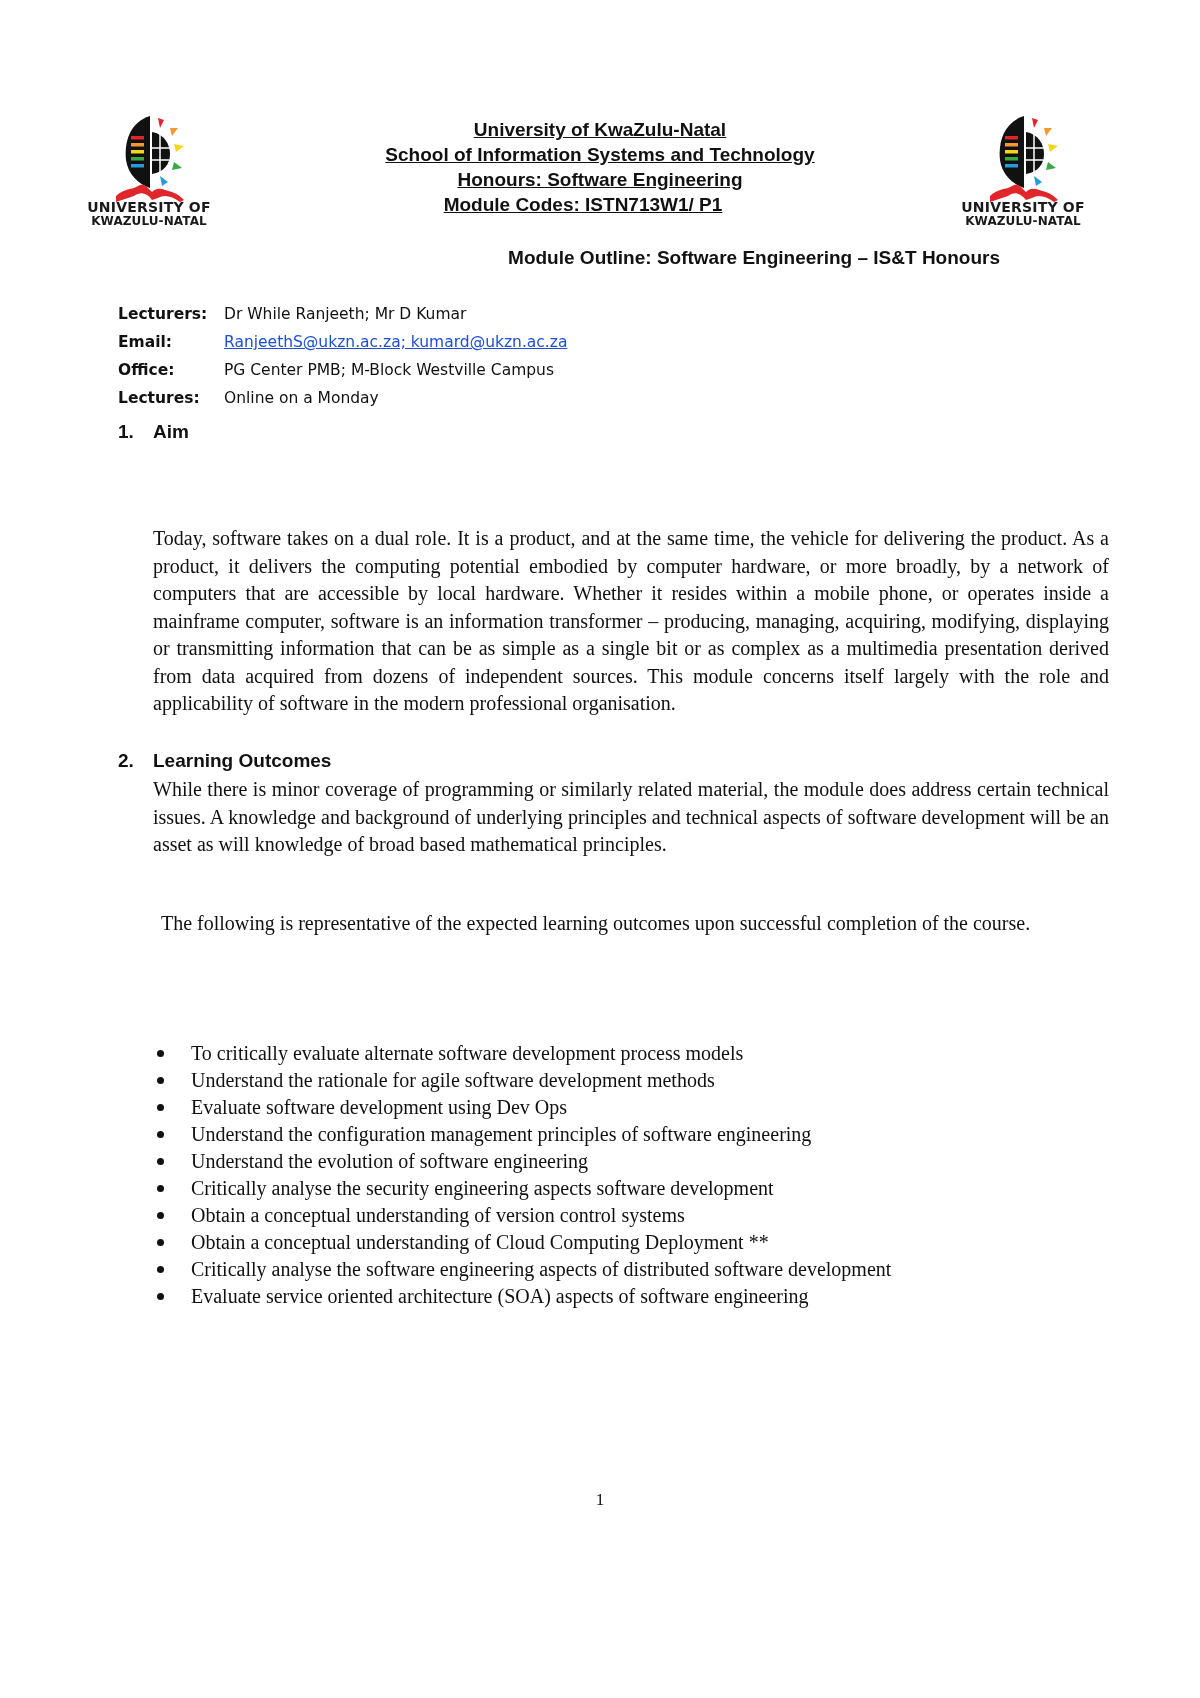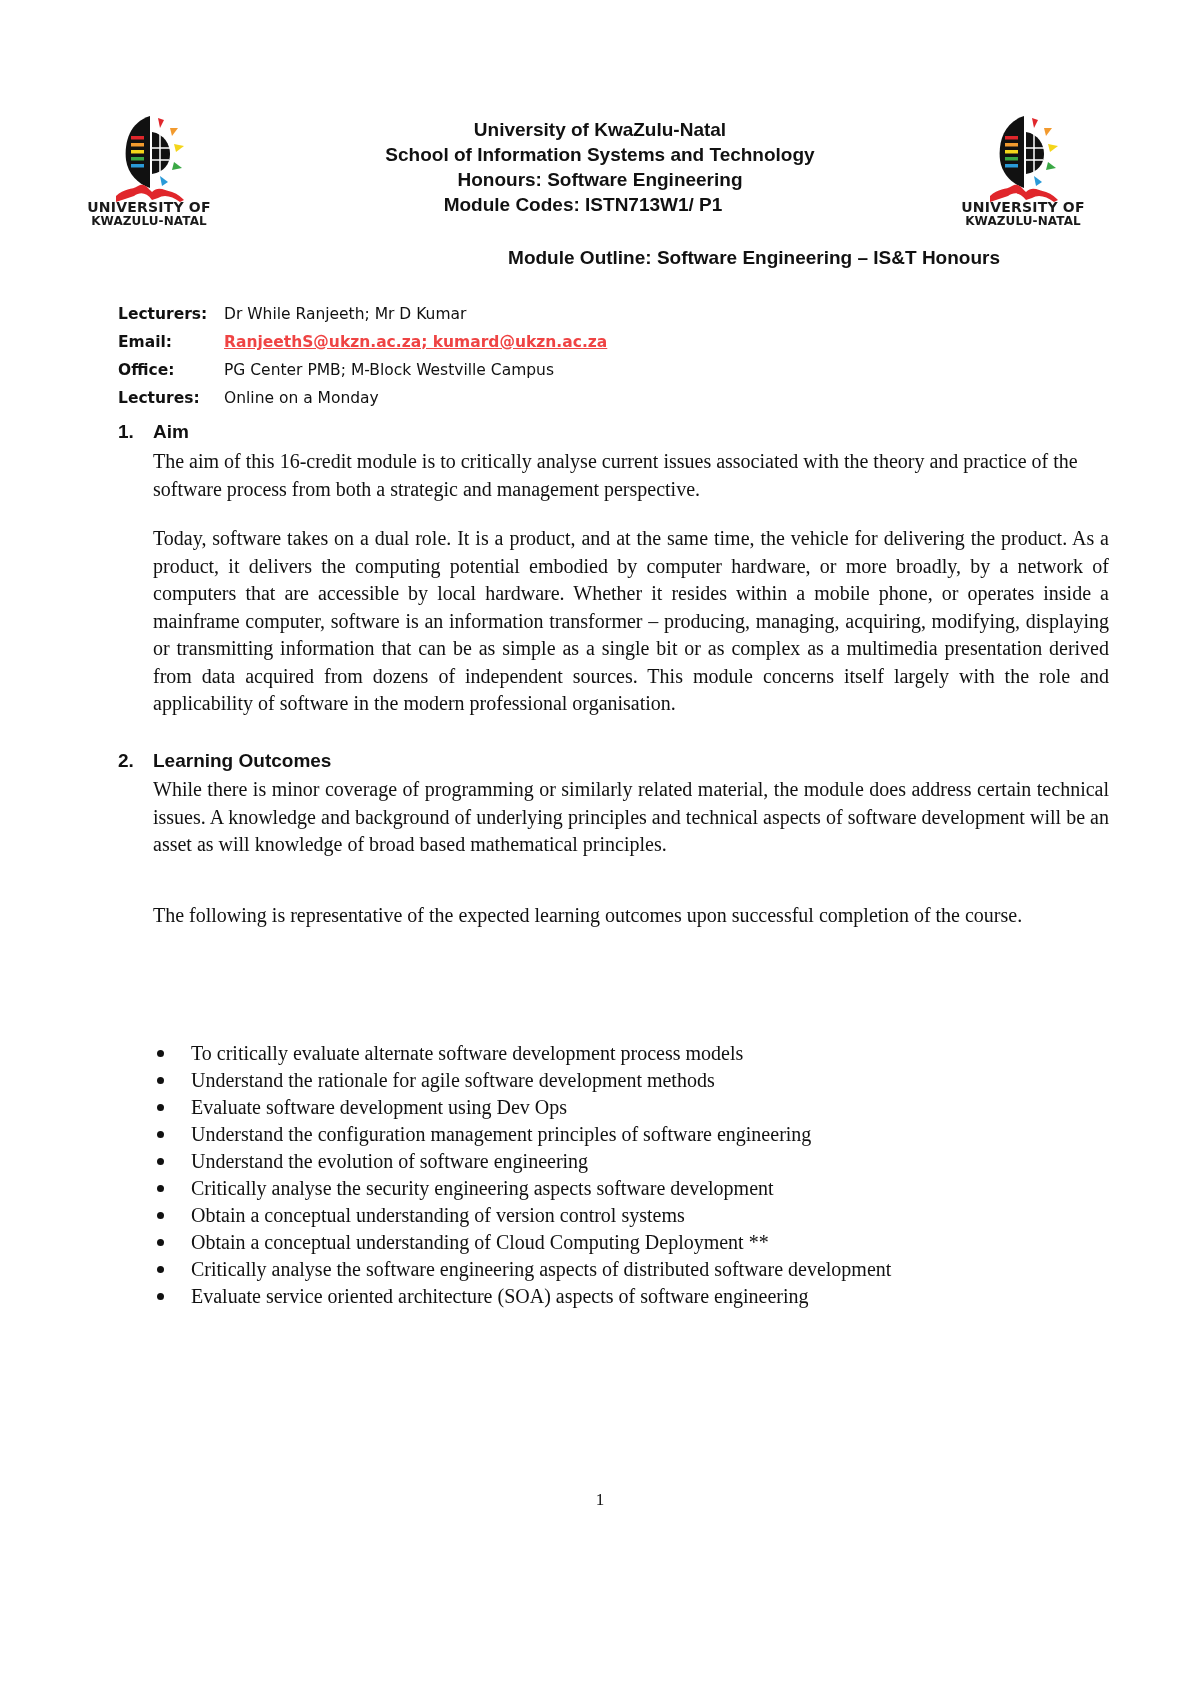--- a/index.html
+++ b/index.html
@@ -11,36 +11,36 @@
     .logo.left { left: 84px; top: 112px; }
     .logo.right { left: 958px; top: 112px; }
     .logo svg { position: absolute; left: 30px; top: 0; }
     .logo .logo-text { position: absolute; left: 0; top: 88px; width: 130px; text-align: center;
       font-family: "DejaVu Sans", sans-serif; font-weight: bold; color: #1a1a1a; line-height: 14px; }
     .logo .logo-line1 { font-size: 14px; letter-spacing: 0.2px; display: block; }
     .logo .logo-line2 { font-size: 12px; letter-spacing: 0.1px; display: block; }
 
     
     .header { position: absolute; left: 300px; top: 117px; width: 600px; text-align: center;
-      font-family: "Liberation Sans", sans-serif; font-weight: bold; font-size: 19px; line-height: 25px; color: #111; }
+      font-family: "Liberation Sans", sans-serif; font-weight: bold; font-size: 19px; line-height: 25px; color: #111; text-decoration: underline; }
     .header .h-line { display: block; white-space: nowrap; }
     .header .l1 { margin-left: 0; }
     .header .l2 { margin-left: 0; }
     .header .l3 { margin-left: 0; }
     .header .l4 { margin-left: -34px; }
 
     .outline-title { position: absolute; left: 200px; top: 247px; width: 800px; text-align: right;
       font-family: "Liberation Sans", sans-serif; font-weight: bold; font-size: 19px; color: #111; }
 
     
     .info { position: absolute; left: 118px; top: 300px; font-family: "DejaVu Sans", sans-serif;
       font-size: 15.5px; line-height: 28px; color: #111; }
     .info-row { display: flex; white-space: nowrap; }
     .info-label { width: 106px; font-weight: bold; }
-    .info-value a { color: #ef4444; text-decoration: underline; font-weight: bold; }
+    .info-value a { color: #1d4ed8; text-decoration: underline; }
 
     
     .sec-head { position: absolute; left: 118px; font-family: "Liberation Sans", sans-serif;
       font-weight: bold; font-size: 19px; color: #111; }
     .sec-head .num { display: inline-block; width: 35px; }
     .para { position: absolute; left: 153px; width: 956px; font-family: "Liberation Serif", serif;
       font-size: 20px; line-height: 27.5px; color: #111; text-align: justify; }
     .para.left { text-align: left; }
 
     .bullets { position: absolute; left: 153px; top: 1040px; width: 940px; margin: 0; padding: 0; list-style: none;
@@ -130,28 +130,27 @@
     </div>
     <div class="info-row">
       <span class="info-label">Lectures:</span>
       <span class="info-value">Online on a Monday</span>
     </div>
   </div>
 
   <div class="sec-head" style="top:421px;">
     <span class="num">1.</span><span>Aim</span>
   </div>
-  <p class="para left" style="top:448px; margin:0;">The aim of this 16-credit module is to critically analyse current issues associated with the theory and practice of the software process from both a strategic and management perspective.</p>
   <p class="para" style="top:525px; margin:0;">Today, software takes on a dual role. It is a product, and at the same time, the vehicle for delivering the product. As a product, it delivers the computing potential embodied by computer hardware, or more broadly, by a network of computers that are accessible by local hardware. Whether it resides within a mobile phone, or operates inside a mainframe computer, software is an information transformer – producing, managing, acquiring, modifying, displaying or transmitting information that can be as simple as a single bit or as complex as a multimedia presentation derived from data acquired from dozens of independent sources. This module concerns itself largely with the role and applicability of software in the modern professional organisation.</p>
 
   <div class="sec-head" style="top:750px;">
     <span class="num">2.</span><span>Learning Outcomes</span>
   </div>
   <p class="para" style="top:776px; margin:0;">While there is minor coverage of programming or similarly related material, the module does address certain technical issues. A knowledge and background of underlying principles and technical aspects of software development will be an asset as will knowledge of broad based mathematical principles.</p>
-  <p class="para left" style="top:902px; margin:0;">The following is representative of the expected learning outcomes upon successful completion of the course.</p>
+  <p class="para left" style="top:902px; margin:8px;">The following is representative of the expected learning outcomes upon successful completion of the course.</p>
 
   <ul class="bullets">
     <li><span class="dot"></span><span>To critically evaluate alternate software development process models</span></li>
     <li><span class="dot"></span><span>Understand the rationale for agile software development methods</span></li>
     <li><span class="dot"></span><span>Evaluate software development using Dev Ops</span></li>
     <li><span class="dot"></span><span>Understand the configuration management principles of software engineering</span></li>
     <li><span class="dot"></span><span>Understand the evolution of software engineering</span></li>
     <li><span class="dot"></span><span>Critically analyse the security engineering aspects software development</span></li>
     <li><span class="dot"></span><span>Obtain a conceptual understanding of version control systems</span></li>
     <li><span class="dot"></span><span>Obtain a conceptual understanding of Cloud Computing Deployment **</span></li>

